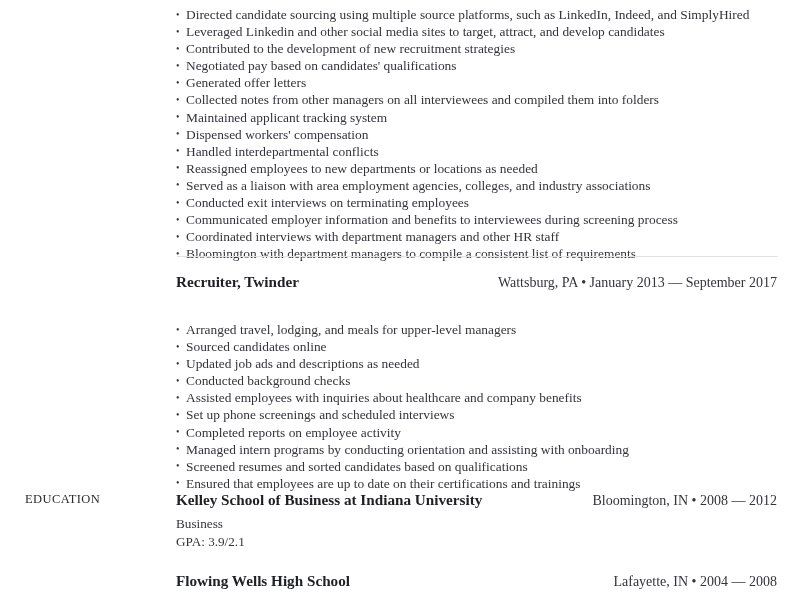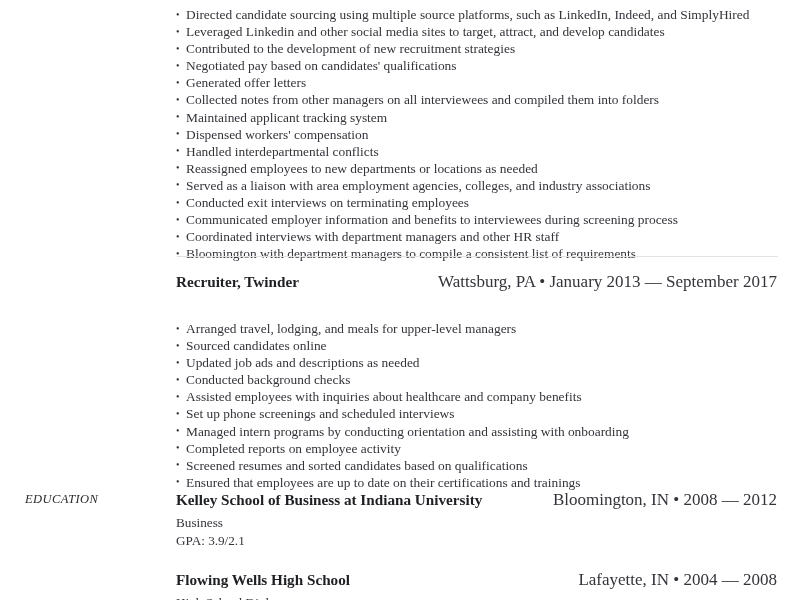--- a/index.html
+++ b/index.html
@@ -27,21 +27,20 @@
   .section-row {
     display: flex;
     align-items: flex-start;
   }
   .label-col {
     width: 176px;
     flex: 0 0 176px;
     box-sizing: border-box;
     padding-left: 25px;
     padding-top: 2px;
-    font-style: italic;
   }
   .content-col {
     flex: 1 1 auto;
     box-sizing: border-box;
     padding-right: 23px;
   }
 
   .section-label {
     font-size: 12.5px;
     letter-spacing: 0.4px;
@@ -80,21 +79,21 @@
     justify-content: space-between;
   }
   .entry-title {
     font-weight: bold;
     font-size: 15.2px;
     line-height: 20px;
     color: #1f2024;
     white-space: nowrap;
   }
   .entry-meta {
-    font-size: 17px;
+    font-size: 14px;
     line-height: 20px;
     color: #33343a;
     white-space: nowrap;
     text-align: right;
   }
   .entry-sub {
     font-size: 13.2px;
     line-height: 17.5px;
     color: #33343a;
     white-space: nowrap;
@@ -156,22 +155,22 @@
         <div class="entry-title">Recruiter, Twinder</div>
         <div class="entry-meta">Wattsburg, PA • January 2013 — September 2017</div>
       </div>
       <ul class="bullets job-bullets" id="job-bullets">
           <li>Arranged travel, lodging, and meals for upper-level managers</li>
           <li>Sourced candidates online</li>
           <li>Updated job ads and descriptions as needed</li>
           <li>Conducted background checks</li>
           <li>Assisted employees with inquiries about healthcare and company benefits</li>
           <li>Set up phone screenings and scheduled interviews</li>
+          <li>Completed reports on employee activity</li>
           <li>Managed intern programs by conducting orientation and assisting with onboarding</li>
-          <li>Completed reports on employee activity</li>
           <li>Screened resumes and sorted candidates based on qualifications</li>
           <li>Ensured that employees are up to date on their certifications and trainings</li>
         </ul>
     </div>
   </div>
 
   <div id="education-block" class="section-row">
     <div class="label-col">
       <div class="section-label">EDUCATION</div>
     </div>

